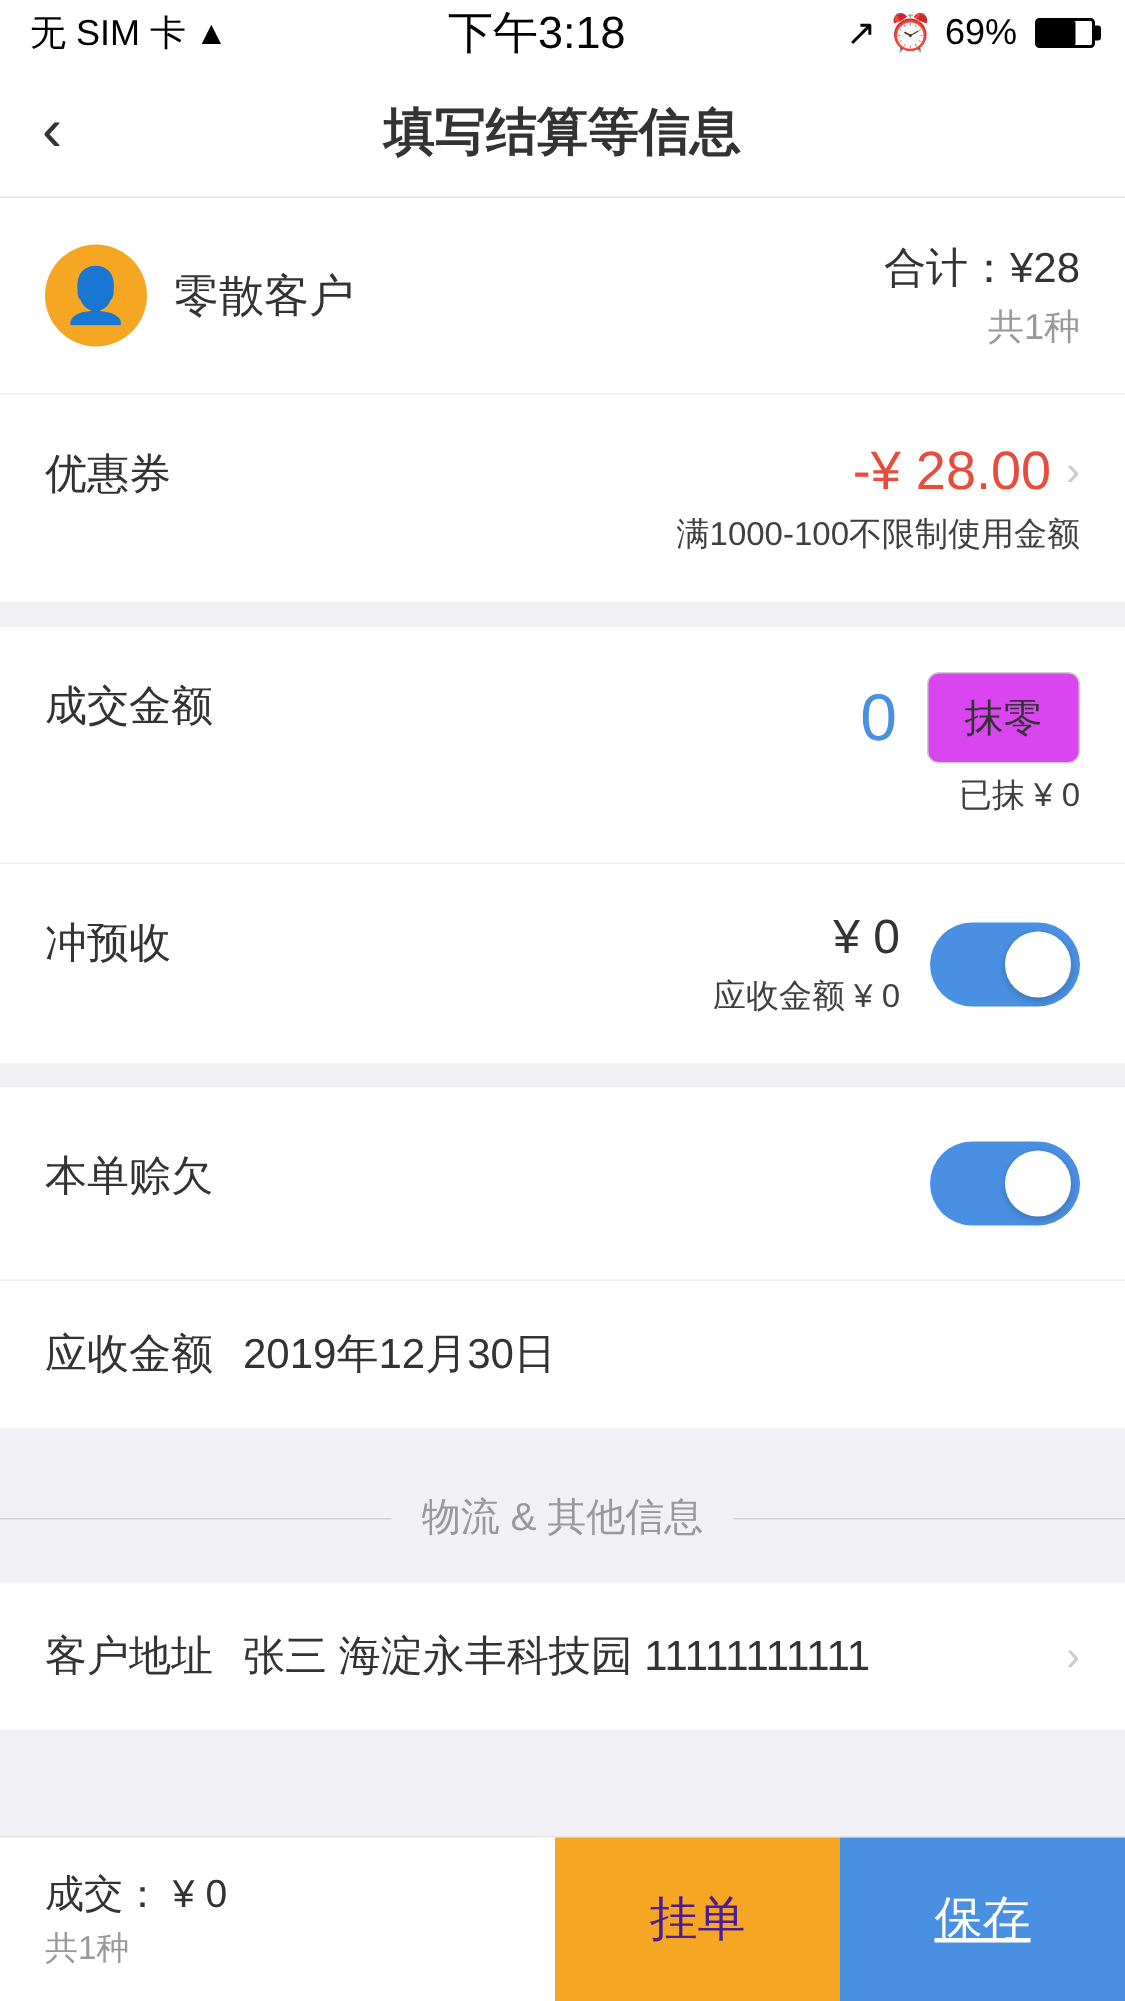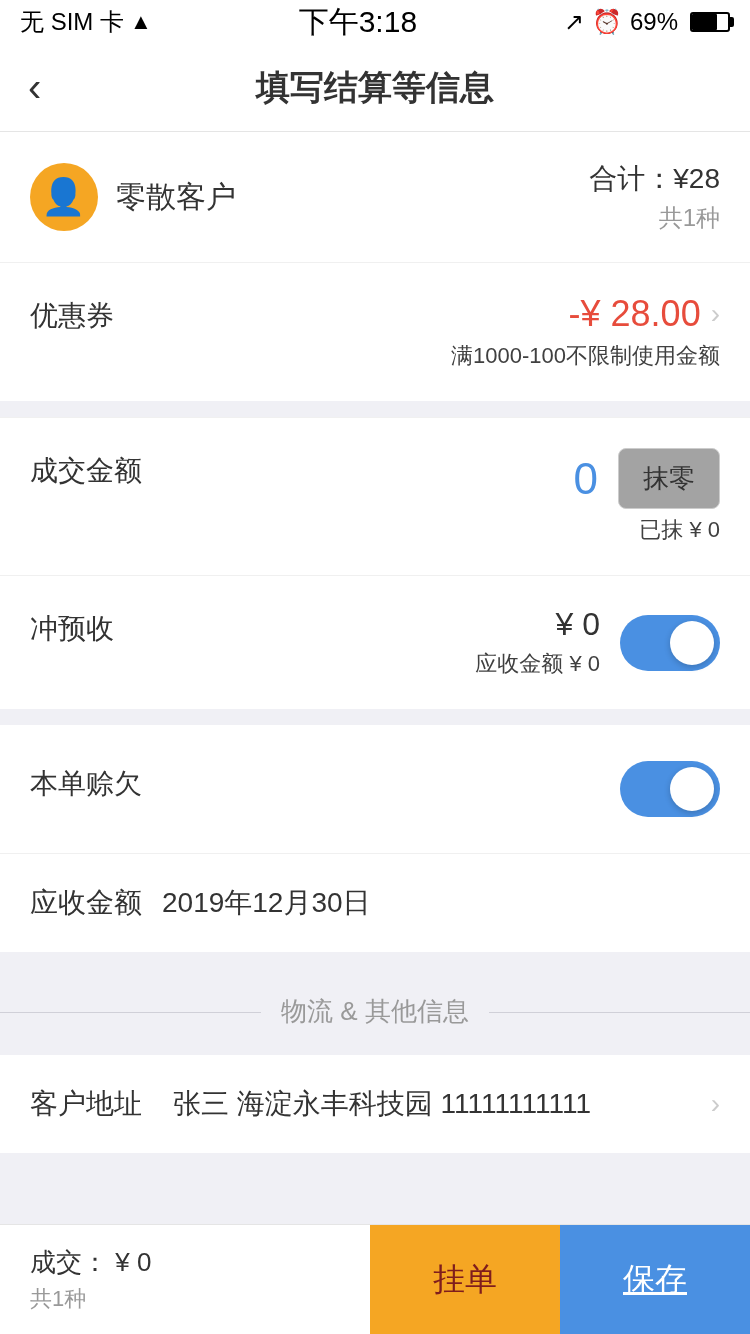--- a/index.html
+++ b/index.html
@@ -169,21 +169,21 @@
       align-items: center;
     }
 
     
     .round-zero-btn {
       border: 1px solid #ccc;
       border-radius: 8px;
       padding: 12px 24px;
       font-size: 26px;
       color: #333;
-      background: #a3a3a3;
+      background: #d946ef;
       margin-left: 20px;
       cursor: pointer;
     }
 
     
     .amount-value {
       font-size: 44px;
       color: #4a90e2;
     }
 
@@ -255,21 +255,21 @@
       padding: 30px;
       display: flex;
       align-items: center;
       justify-content: space-between;
       background: #fff;
       border-top: 1px solid #f0f0f0;
     }
     .address-left {
       display: flex;
       align-items: center;
-      gap: 31px;
+      gap: 20px;
     }
     .address-label {
       font-size: 28px;
       color: #333;
       min-width: 112px;
     }
     .address-value {
       font-size: 28px;
       color: #333;
     }
@@ -304,21 +304,21 @@
       height: 100%;
     }
     .btn-hold {
       width: 190px;
       height: 100%;
       background: #f5a623;
       display: flex;
       align-items: center;
       justify-content: center;
       font-size: 32px;
-      color: #7f1d1d;
+      color: #4c1d95;
       font-weight: 500;
       cursor: pointer;
     }
     .btn-save {
       width: 190px;
       height: 100%;
       background: #4a90e2;
       display: flex;
       align-items: center;
       justify-content: center;

